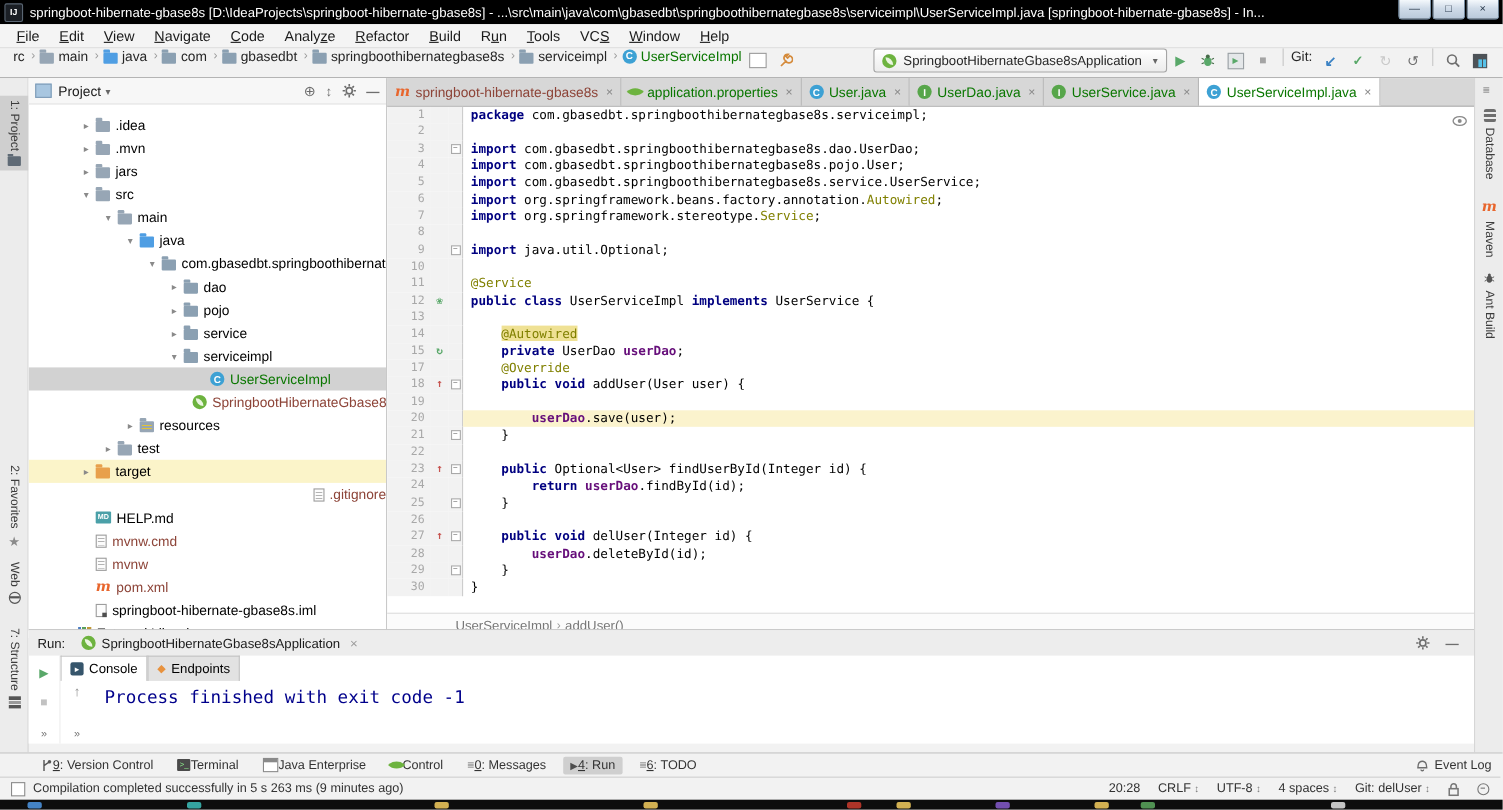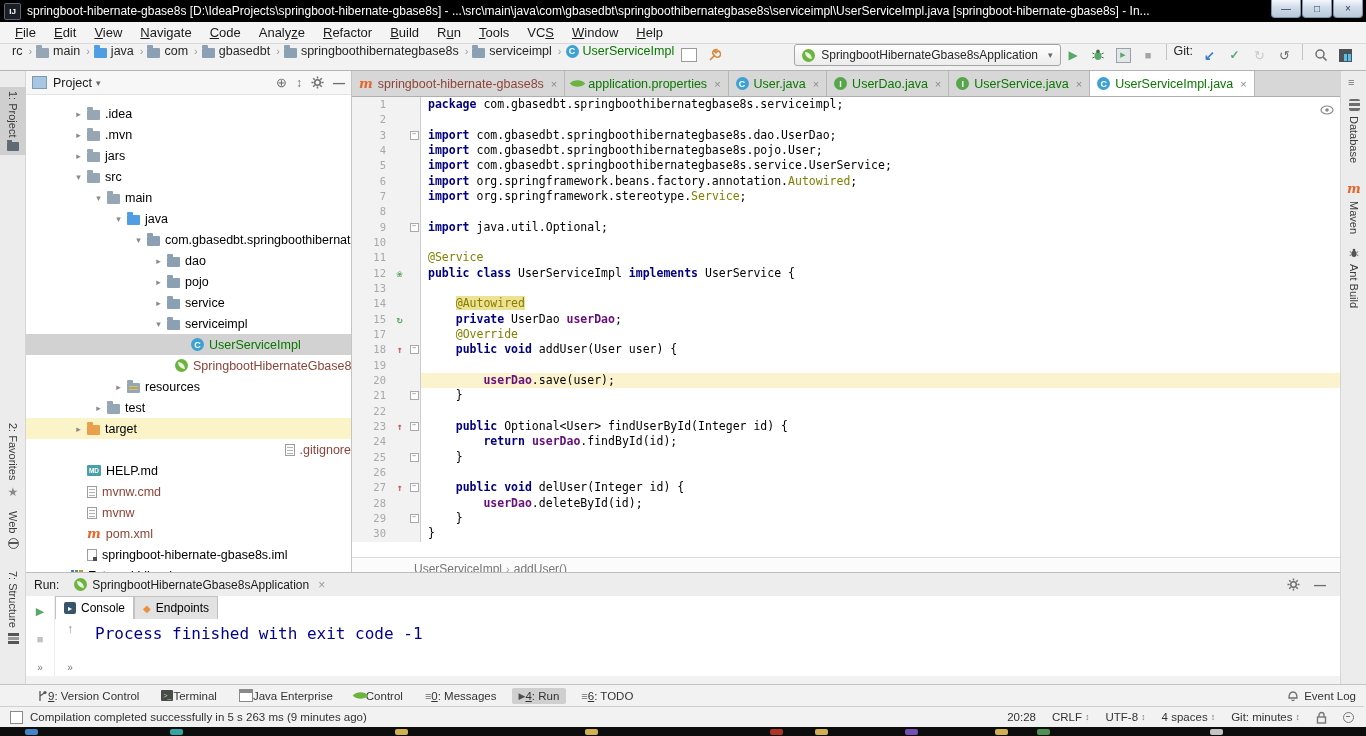--- a/index.html
+++ b/index.html
@@ -825,21 +825,21 @@
         </span>
         <span class="sitem">
           <span>UTF-8</span>
           <span class="ud">↕</span>
         </span>
         <span class="sitem">
           <span>4 spaces</span>
           <span class="ud">↕</span>
         </span>
         <span class="sitem">
-          <span>Git: minutes</span>
+          <span>Git: delUser</span>
           <span class="ud">↕</span>
         </span>
       </span>
     <span id="svg-lock">
         <svg width="11" height="13" viewBox="0 0 11 13">
           <rect x="1.5" y="6" width="8" height="6" fill="none" stroke="#777" stroke-width="1.4"></rect>
           <path d="M3 6 V4 a2.5 2.5 0 0 1 5 0 V6" fill="none" stroke="#777" stroke-width="1.4"></path>
         </svg>
       </span>
     <span class="ic ic-hector"></span>

